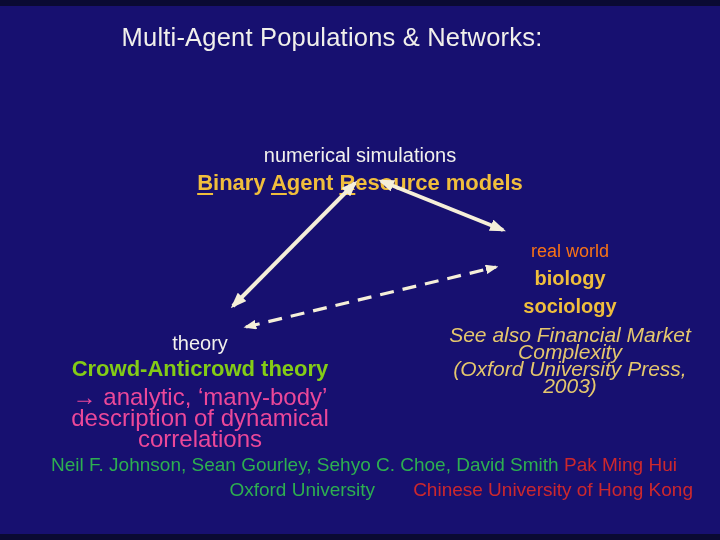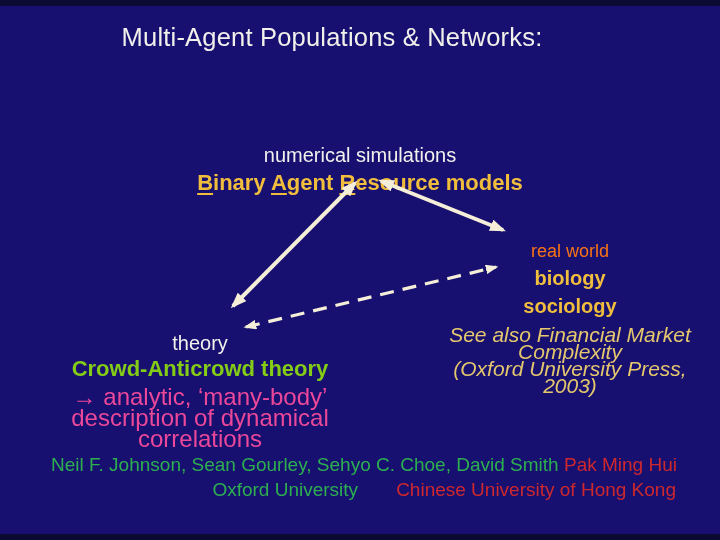--- a/index.html
+++ b/index.html
@@ -135,21 +135,21 @@
 
   .credits-block {
     position: absolute;
     top: 453px;
     left: 0;
     width: 720px;
     font-size: 19px;
     line-height: 24.5px;
   }
   .credits-line1 { text-align: center; }
-  .credits-line2 { text-align: right; padding-right: 44px; }
+  .credits-line2 { text-align: right; padding-right: 27px; }
   .credits-line3 { text-align: center; }
   .green { color: #2DAF50; margin-left: 8px; }
   .red { color: #CD282D; }
   .affil-red { margin-left: 38px; }
 </style>
 </head>
 <body>
 
 <div class="slide">
 

